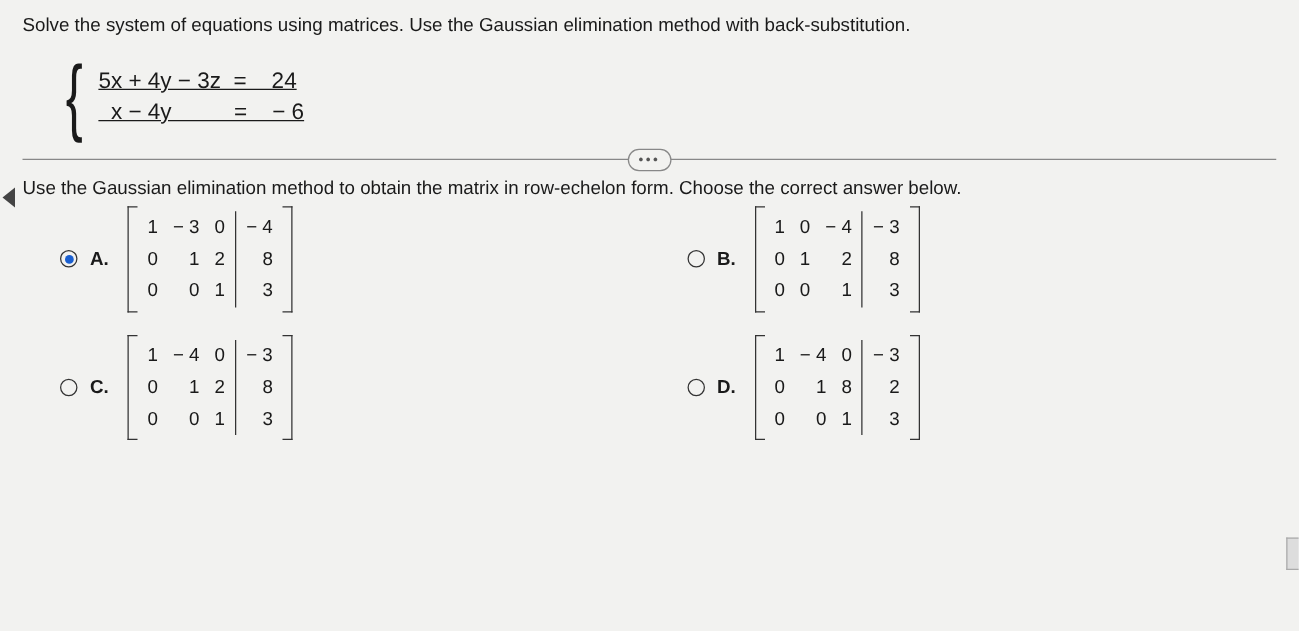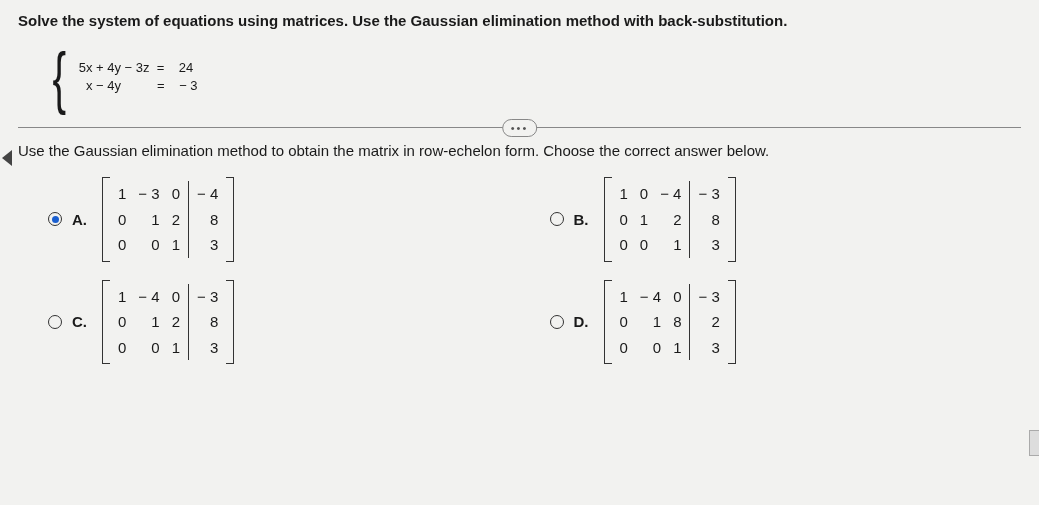--- a/index.html
+++ b/index.html
@@ -6,35 +6,35 @@
     body {
       font-family: Arial, Helvetica, sans-serif;
       font-size: 15px;
       color: #1a1a1a;
       background: #f2f2f0;
       width: 1039px;
       height: 505px;
       padding: 12px 18px;
       position: relative;
     }
-    .question-text { margin-bottom: 14px; font-weight: bold; }
+    .question-text { margin-bottom: 14px; }
     .equation-block {
       display: flex;
       align-items: center;
       margin-left: 30px;
       margin-bottom: 16px;
     }
     .brace {
       font-size: 68px;
       line-height: 68px;
       margin-right: 8px;
       font-weight: 100;
       transform: scaleX(0.6);
     }
-    .eqns { line-height: 1.4; font-size: 13px; }
+    .eqns { line-height: 1.4; font-size: 18px; text-decoration: underline; }
     .eqns div { white-space: pre; }
     .hr-line {
       border: none;
       border-top: 1px solid #888;
       margin: 10px 0 14px 0;
       position: relative;
     }
     .ellipsis-pill {
       position: absolute;
       left: 50%;
@@ -42,21 +42,21 @@
       transform: translateX(-50%);
       background: #f2f2f0;
       border: 1px solid #888;
       border-radius: 10px;
       padding: 0 8px;
       font-size: 11px;
       letter-spacing: 2px;
       color: #555;
       line-height: 16px;
     }
-    .sub-instruction { margin-bottom: 18px; }
+    .sub-instruction { margin-bottom: 6px; }
     .choices {
       display: grid;
       grid-template-columns: 1fr 1fr;
       column-gap: 60px;
       row-gap: 18px;
       padding-left: 30px;
       padding-right: 30px;
     }
     .choice {
       display: flex;
@@ -140,21 +140,21 @@
 <body>
 
 <div class="scroll-arrow"></div>
 
 <div class="question-text">Solve the system of equations using matrices. Use the Gaussian elimination method with back-substitution.</div>
 
 <div class="equation-block">
   <div class="brace">{</div>
   <div class="eqns">
     <div>5x + 4y − 3z  =    24</div>
-    <div>  x − 4y          =    − 3</div>
+    <div>  x − 4y          =    − 6</div>
   </div>
 </div>
 
 <div class="hr-line">
   <span class="ellipsis-pill">•••</span>
 </div>
 
 <div class="sub-instruction">Use the Gaussian elimination method to obtain the matrix in row-echelon form. Choose the correct answer below.</div>
 
 <div class="choices">

